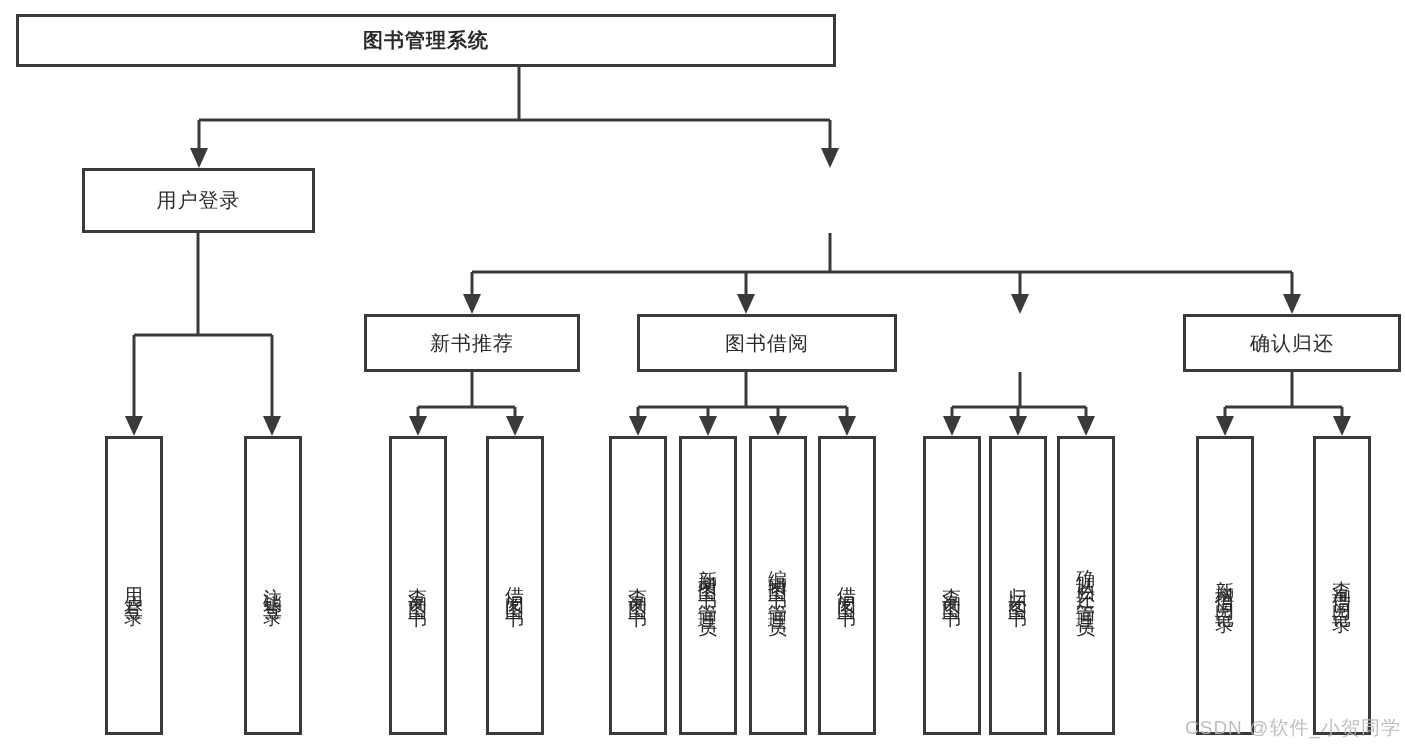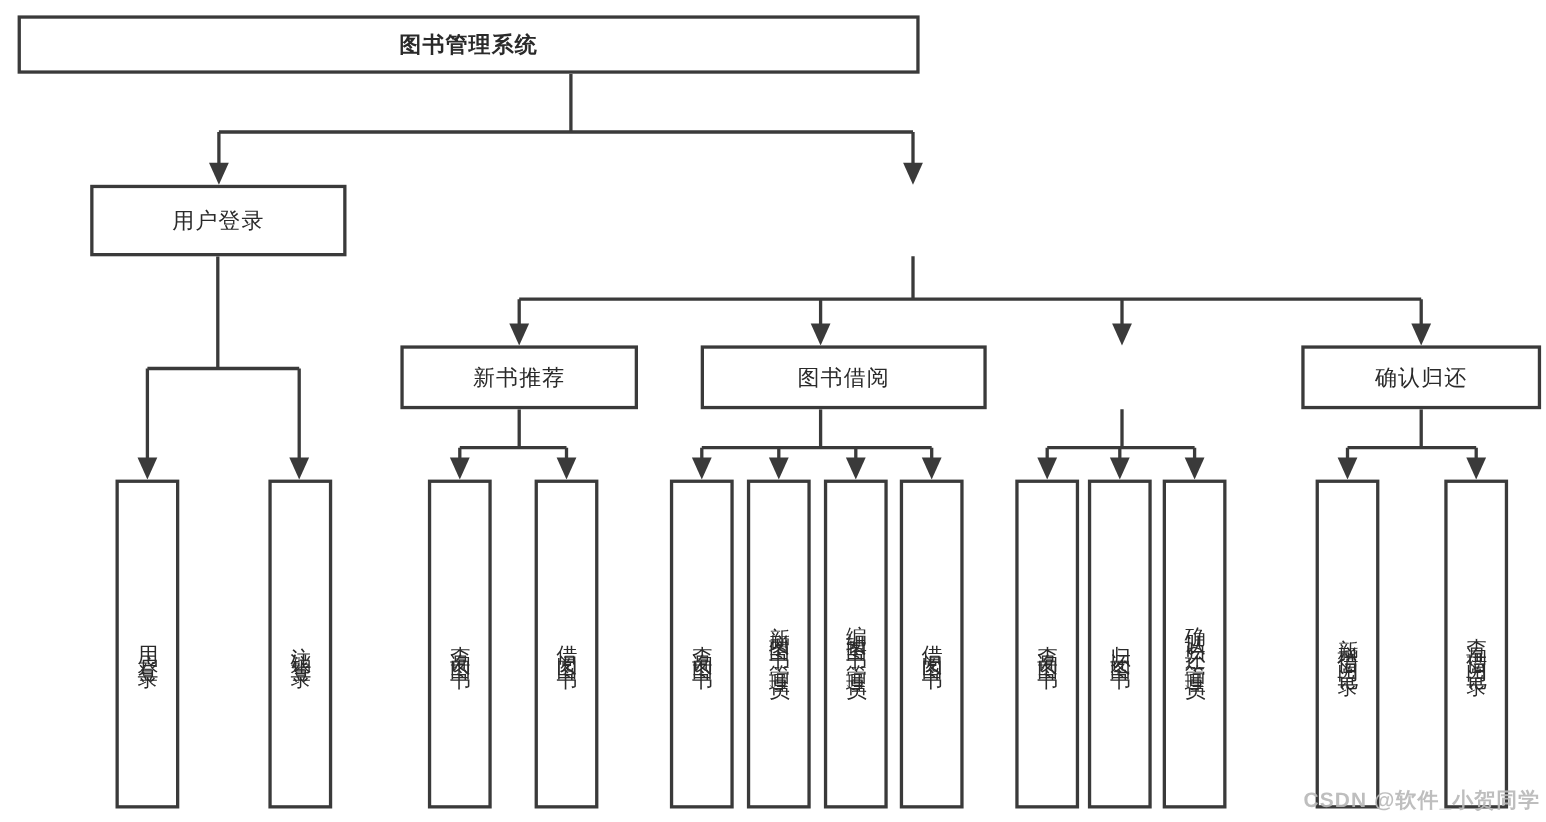--- a/index.html
+++ b/index.html
@@ -45,21 +45,20 @@
   }
   .watermark {
     position: absolute;
     left: 1185px;
     top: 715px;
     font-size: 19px;
     color: rgba(185, 185, 185, 0.92);
     letter-spacing: 1px;
     white-space: nowrap;
     z-index: 5;
-    font-weight: bold;
   }
   svg path { stroke: #3a3a3a; stroke-width: 3; fill: none; }
   svg polygon { fill: #3a3a3a; stroke: none; }
 </style>
 </head>
 <body>
 
 <div class="diagram">
 
   <svg class="connector-layer" viewBox="0 0 1405 747" xmlns="http://www.w3.org/2000/svg">

